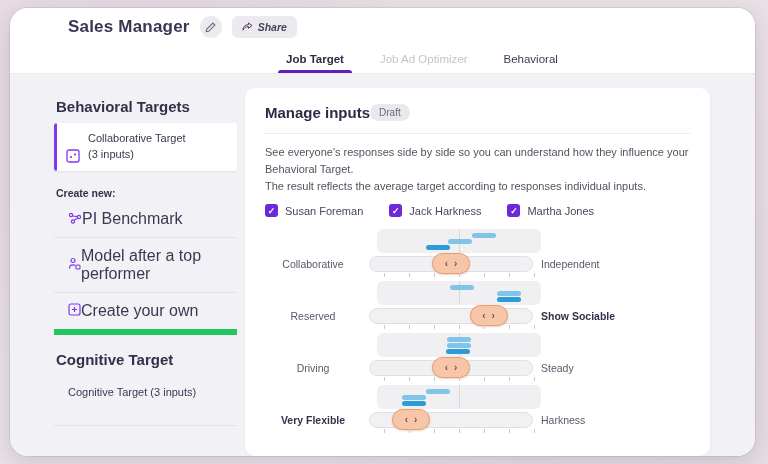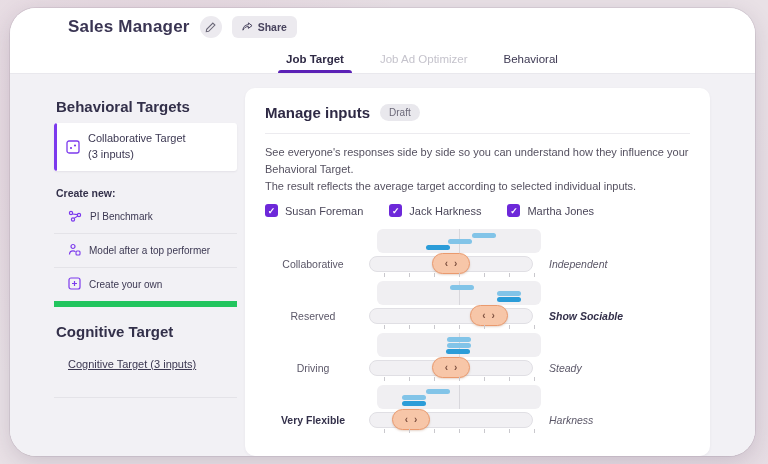--- a/index.html
+++ b/index.html
@@ -4,62 +4,62 @@
 <style>
   * { margin:0; padding:0; box-sizing:border-box; }
   html,body { width:768px; height:464px; overflow:hidden; }
   body { font-family:"Liberation Sans", sans-serif; background:#e8dfe5; position:relative; }
   .stage { position:absolute; inset:0;
     background:
       radial-gradient(circle at 20% 30%, rgba(215,180,200,.35), transparent 40%),
       radial-gradient(circle at 80% 70%, rgba(210,190,210,.3), transparent 45%),
       #e9e1e6; }
   .window { position:absolute; left:10px; top:8px; width:745px; height:448px;
-    background:#fff; border-radius:26px; overflow:hidden;
+    background:#fff; border-radius:18px; overflow:hidden;
     box-shadow:0 0 0 1px rgba(80,60,90,.10), 0 6px 22px rgba(80,60,90,.18); }
 
   
   .titlebar { height:38px; display:flex; align-items:center; padding-left:58px; background:#fff; }
   .title { font-size:17px; font-weight:bold; color:#3a3553; letter-spacing:.2px; }
   .icon-btn { width:22px; height:22px; border-radius:50%; background:#eceaef; border:none;
     margin-left:10px; display:flex; align-items:center; justify-content:center; cursor:pointer; }
   .share-btn { margin-left:10px; height:22px; border:none; background:#eceaef; border-radius:6px;
     padding:0 10px; font-size:10.5px; font-weight:bold; color:#49445e; display:flex; align-items:center; gap:5px;
-    font-family:"Liberation Sans", sans-serif; cursor:pointer; }
+    font-family:"Liberation Sans", sans-serif; cursor:pointer;font-style:italic; }
 
   
   .tabbar { height:28px; border-bottom:1px solid #e9e8ed; display:flex; align-items:flex-end; padding-left:262px; gap:8px; background:#fff; }
   .tab { font-size:11.5px; padding:0 14px 8px; color:#3c3852; cursor:pointer; position:relative; white-space:nowrap; }
   .tab.active { font-weight:bold; color:#2f2a45; }
   .tab.active::after { content:""; position:absolute; left:6px; right:6px; bottom:0; height:3px;
     background:#5b21b6; border-radius:3px 3px 0 0; }
   .tab.disabled { color:#c5c3cc; }
 
   
   .content { display:flex; background:#f2f1f5; height:382px; padding:14px 0 0 44px; overflow:hidden; }
 
   
   .sidebar { width:183px; flex:none; padding-top:2px; }
   .sb-heading { font-size:15px; font-weight:bold; color:#33304a; margin:8px 0 8px 2px; }
-  .sb-selected { display:flex; align-items:center; background:#fff; border-radius:3px; padding:8px 16px 8px 0;
+  .sb-selected { display:flex; align-items:flex-end; background:#fff; border-radius:3px; padding:8px 16px 8px 0;
     box-shadow:0 1px 2px rgba(60,50,80,.08); cursor:pointer; position:relative; overflow:hidden; }
   .sb-accent { position:absolute; left:0; top:0; bottom:0; width:3px; background:#7c3aed; border-radius:2px; }
   .sb-sel-icon { margin:1px 8px 0 12px; flex:none; }
   .sb-sel-text { font-size:11px; color:#3c3852; line-height:1.45; }
   .sb-sub { font-size:10.5px; font-weight:bold; color:#33304a; margin:16px 0 2px 2px; }
-  .sb-item { display:flex; align-items:center; gap:8px; font-size:10px; color:#3c3852;
+  .sb-item { display:flex; align-items:center; gap:0; font-size:16px; color:#3c3852;
     padding:9px 2px 9px 14px; border-bottom:1px solid #e4e3e8; cursor:pointer; }
   .sb-item:last-child { border-bottom:6px solid #22c55e; }
-  .sb-plain { font-size:11px; color:#3c3852; padding:10px 2px 27px 14px; border-bottom:1px solid #e4e3e8; cursor:pointer;text-decoration:underline; }
+  .sb-plain { font-size:11px; color:#3c3852; padding:10px 2px 27px 14px; border-bottom:1px solid #e4e3e8; cursor:pointer; }
   .cog-head { margin-top:16px; }
 
   
   .card { width:465px; flex:none; margin-left:8px; background:#fff; border-radius:10px;
     padding:16px 20px 20px; box-shadow:0 1px 3px rgba(60,50,80,.06); }
-  .card-head { display:flex; align-items:center; gap:10px; }
+  .card-head { display:flex; align-items:center; }
   .card-title { font-size:15px; font-weight:bold; color:#2f2a45; }
   .badge { background:#e9e8ed; color:#6b6878; font-size:10px; padding:3px 9px; border-radius:10px; }
   .card-hr { border:none; border-top:1px solid #ecebef; margin:12px 0 10px; }
   .desc { font-size:11px; color:#555160; line-height:1.55; }
   .show-row { display:flex; align-items:center; gap:5px; margin-top:10px; }
   .show-label { font-size:10.5px; font-weight:bold; color:#33304a; }
   .info-ic { font-size:11px; color:#7a7788; line-height:1; }
   .checks { display:flex; gap:26px; margin-top:9px; }
   .check-item { display:flex; align-items:center; gap:7px; cursor:pointer; }
   .checkbox { width:13px; height:13px; border-radius:3px; background:#6d28d9; display:flex;
@@ -71,21 +71,21 @@
   .factor { margin-bottom:3px; }
   .bars-box { position:relative; margin-left:112px; width:164px; height:24px; background:#f0eff2; border-radius:6px; }
   .bars-box .midline { position:absolute; left:82px; top:0; bottom:0; width:1px; background:#d8d7dc; }
   .cbar { position:absolute; height:5px; border-radius:3px; width:24px; }
   .cbar.light { background:#82c4e8; }
   .cbar.dark { background:#2b9cd8; }
   .slider-row { display:flex; align-items:center; margin-top:2px; }
   .flabel { font-size:10.5px; color:#5b5768; }
   .flabel.bold { font-weight:bold; color:#33304a; }
   .flabel-l { width:104px; text-align:center; padding-right:8px; flex:none; }
-  .flabel-r { padding-left:16px;font-style:italic; }
+  .flabel-r { padding-left:8px; }
   .track-wrap { width:164px; flex:none; position:relative; height:18px; }
   .track { position:absolute; left:0; right:0; top:1px; height:16px; background:#f1f0f3;
     border:1px solid #e0dfe4; border-radius:9px; }
   .handle { position:absolute; top:-2px; width:38px; height:21px; background:#f7c6a8;
     border:1.5px solid #ea9a6e; border-radius:11px; display:flex; align-items:center;
     justify-content:center; gap:6px; cursor:grab; box-shadow:0 1px 2px rgba(150,90,50,.25); }
   .handle span { font-size:10px; color:#7d5140; line-height:1; font-weight:bold; }
   .ticks { position:relative; margin-left:112px; width:164px; height:5px; }
   .tick { position:absolute; top:0; width:1px; height:4px; background:#c9c8cd; }
 </style>
@@ -167,21 +167,21 @@
       </aside>
 
       <section class="card">
         <div class="card-head">
           <span class="card-title">Manage inputs</span>
           <span class="badge">Draft</span>
         </div>
         <hr class="card-hr">
         <p class="desc">
           <span>See everyone's responses side by side so you can understand how they influence your Behavioral Target.</span><br>
-          <span>The result reflects the average target according to selected individual inputs.</span>
+          <span>The result reflects the average target according to responses individual inputs.</span>
         </p>
 
         <div class="checks" id="checks">
             <label class="check-item">
               <span class="checkbox">✓</span>
               <span class="check-name">Susan Foreman</span>
             </label>
             <label class="check-item">
               <span class="checkbox">✓</span>
               <span class="check-name">Jack Harkness</span>

